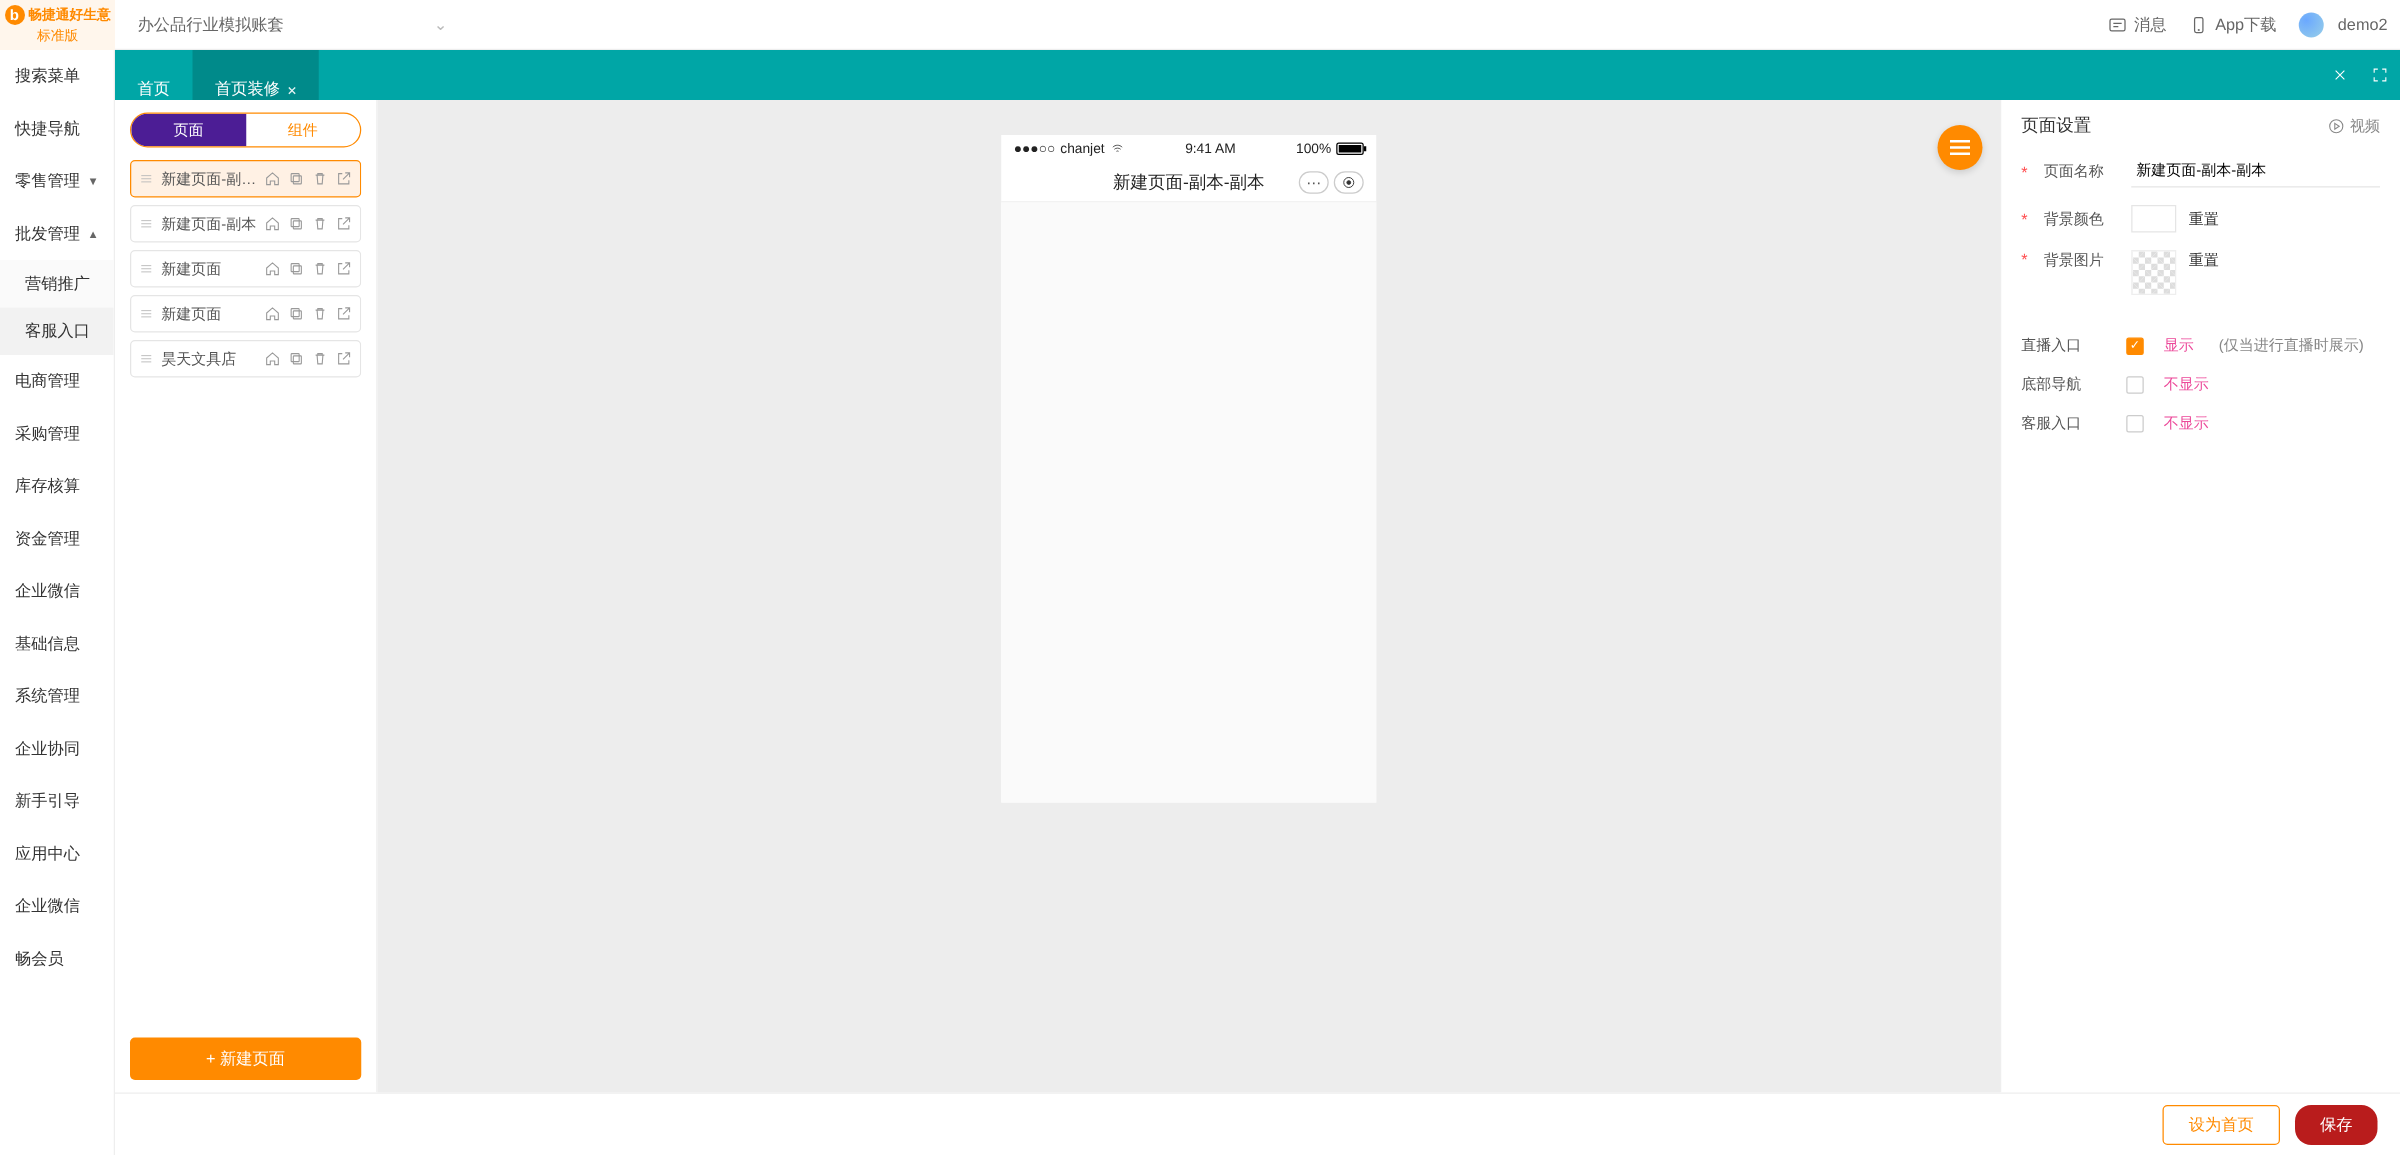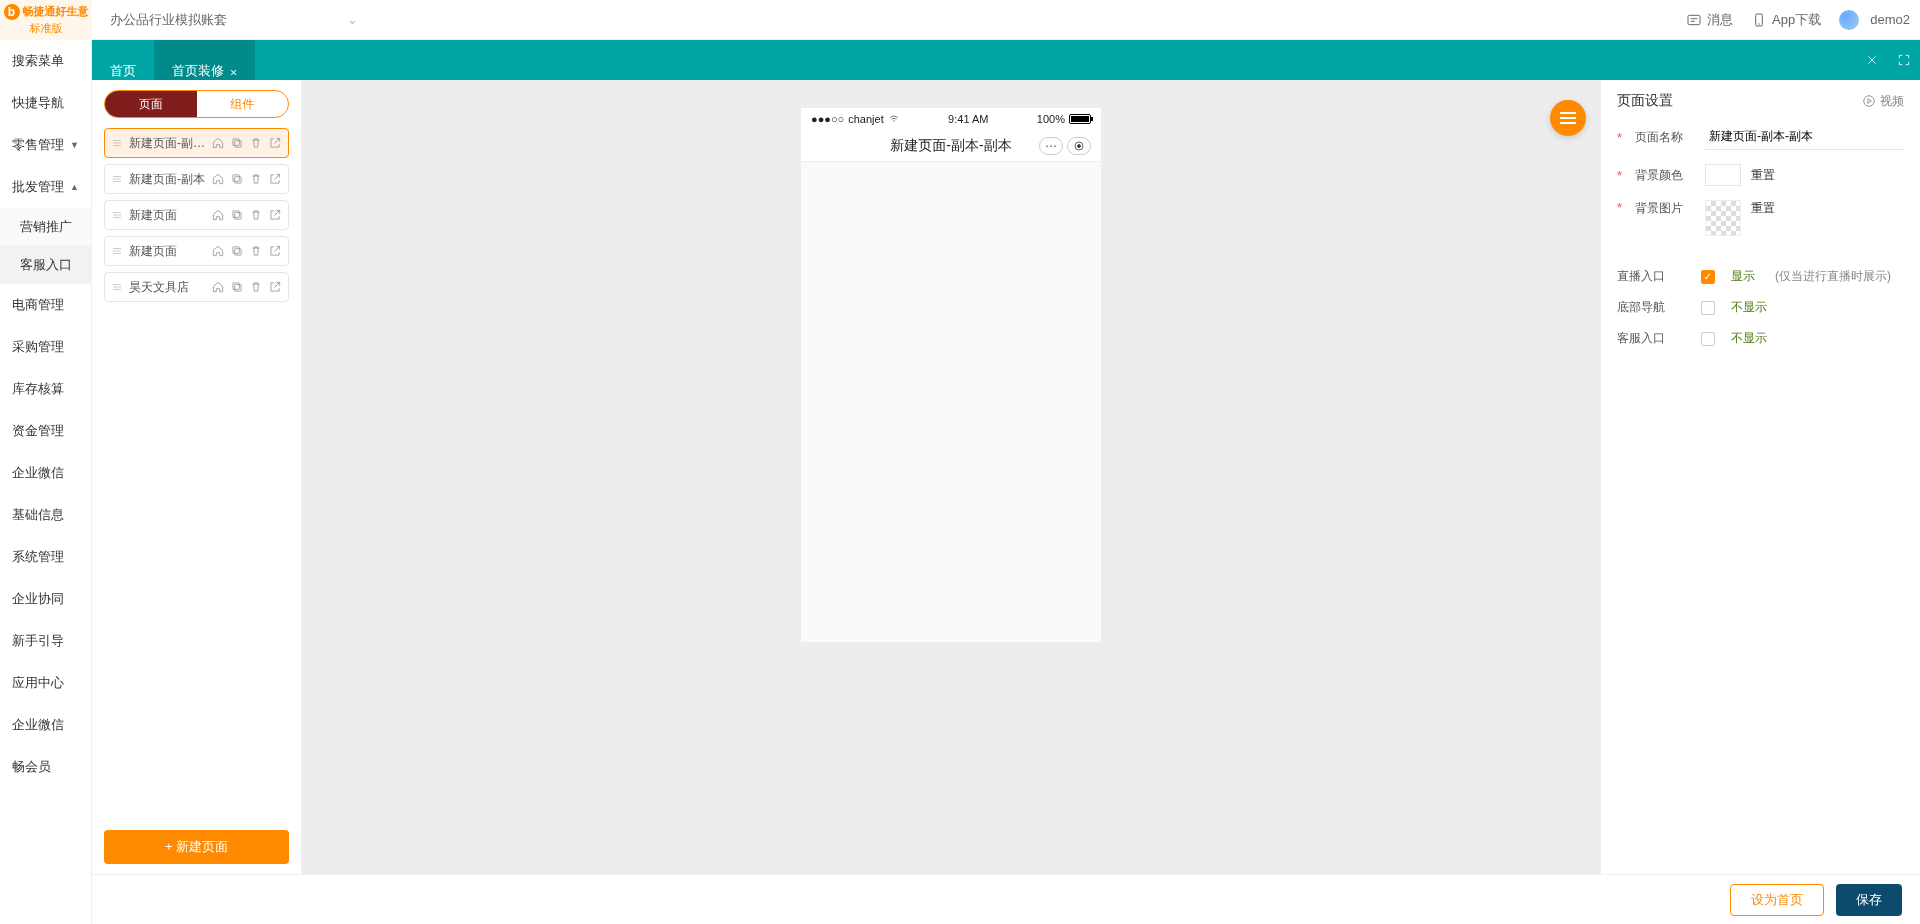--- a/index.html
+++ b/index.html
@@ -42,21 +42,21 @@
 .teal-ic { width: 32px; display: flex; align-items: center; justify-content: center; cursor: pointer; }
 .teal-ic svg { width: 14px; height: 14px; stroke: #fff; }
 
 
 .workspace { flex: 1; display: flex; min-height: 0; }
 
 
 .left-panel { width: 210px; background: #fff; border-right: 1px solid #eee; display: flex; flex-direction: column; padding: 10px 12px; }
 .seg-wrap { display: flex; border: 1px solid #ff8a00; border-radius: 14px; height: 28px; overflow: hidden; margin-bottom: 10px; }
 .seg { flex: 1; display: flex; align-items: center; justify-content: center; font-size: 12px; color: #ff8a00; cursor: pointer; }
-.seg.active { background: #7f1d1d; color: #fff; }
+.seg.active { background: #4c1d95; color: #fff; }
 .page-list { flex: 1; overflow: auto; }
 .page-item { height: 30px; border: 1px solid #e5e5e5; border-radius: 4px; display: flex; align-items: center; padding: 0 6px; margin-bottom: 6px; cursor: pointer; gap: 6px; }
 .page-item.selected { background: #fff1e4; border-color: #ff8a00; }
 .drag-ic { width: 12px; height: 12px; color: #bbb; }
 .page-name { flex: 1; font-size: 12px; color: #555; overflow: hidden; text-overflow: ellipsis; white-space: nowrap; }
 .page-icons { display: flex; gap: 5px; }
 .pic { width: 14px; height: 14px; color: #999; cursor: pointer; }
 .new-page-btn { height: 34px; background: #ff8a00; color: #fff; border-radius: 4px; display: flex; align-items: center; justify-content: center; font-size: 13px; cursor: pointer; margin-top: 6px; }
 
 
@@ -91,28 +91,28 @@
 .form-row label { width: 60px; font-size: 12px; color: #555; }
 .form-row input[type=text] { flex: 1; height: 26px; border: none; border-bottom: 1px solid #e5e5e5; font-size: 12px; padding: 0 4px; outline: none; }
 .color-swatch { width: 36px; height: 22px; background: #fff; border: 1px solid #e5e5e5; }
 .checker { width: 36px; height: 36px; background-image: linear-gradient(45deg,#ddd 25%,transparent 25%),linear-gradient(-45deg,#ddd 25%,transparent 25%),linear-gradient(45deg,transparent 75%,#ddd 75%),linear-gradient(-45deg,transparent 75%,#ddd 75%); background-size: 10px 10px; background-position: 0 0,0 5px,5px -5px,-5px 0; border: 1px solid #eee; }
 .reset-link { color: #333; font-size: 12px; cursor: pointer; }
 .form-row2 { display: flex; align-items: center; margin-bottom: 14px; gap: 16px; }
 .form-row2 label.lbl { width: 68px; font-size: 12px; color: #555; }
 .chk { width: 14px; height: 14px; border: 1px solid #ccc; border-radius: 2px; display: inline-flex; align-items: center; justify-content: center; background: #fff; cursor: pointer; }
 .chk.on { background: #ff8a00; border-color: #ff8a00; color: #fff; }
 .chk.on::after { content: "✓"; font-size: 10px; line-height: 10px; }
-.chk-label { font-size: 12px; color: #4d7c0f; }
+.chk-label { font-size: 12px; color: #ec4899; }
 .hint { font-size: 12px; color: #888; margin-left: 4px; }
 
 
 .footer { height: 50px; background: #fff; border-top: 1px solid #eee; display: flex; align-items: center; justify-content: flex-end; padding: 0 18px; gap: 12px; }
 .btn { height: 32px; padding: 0 20px; border-radius: 4px; font-size: 13px; display: flex; align-items: center; cursor: pointer; }
 .btn-outline { border: 1px solid #ff8a00; color: #ff8a00; background: #fff; }
-.btn-primary { background: #0c4a6e; color: #fff; }
+.btn-primary { background: #b91c1c; color: #fff; border-radius: 13px; }
 
 svg { fill: none; stroke: currentColor; stroke-width: 1.5; }
 </style>
 </head>
 <body>
 
 <div class="topbar">
   <div class="logo-box">
     <div class="logo-row">
       <span class="logo-b">b</span>

